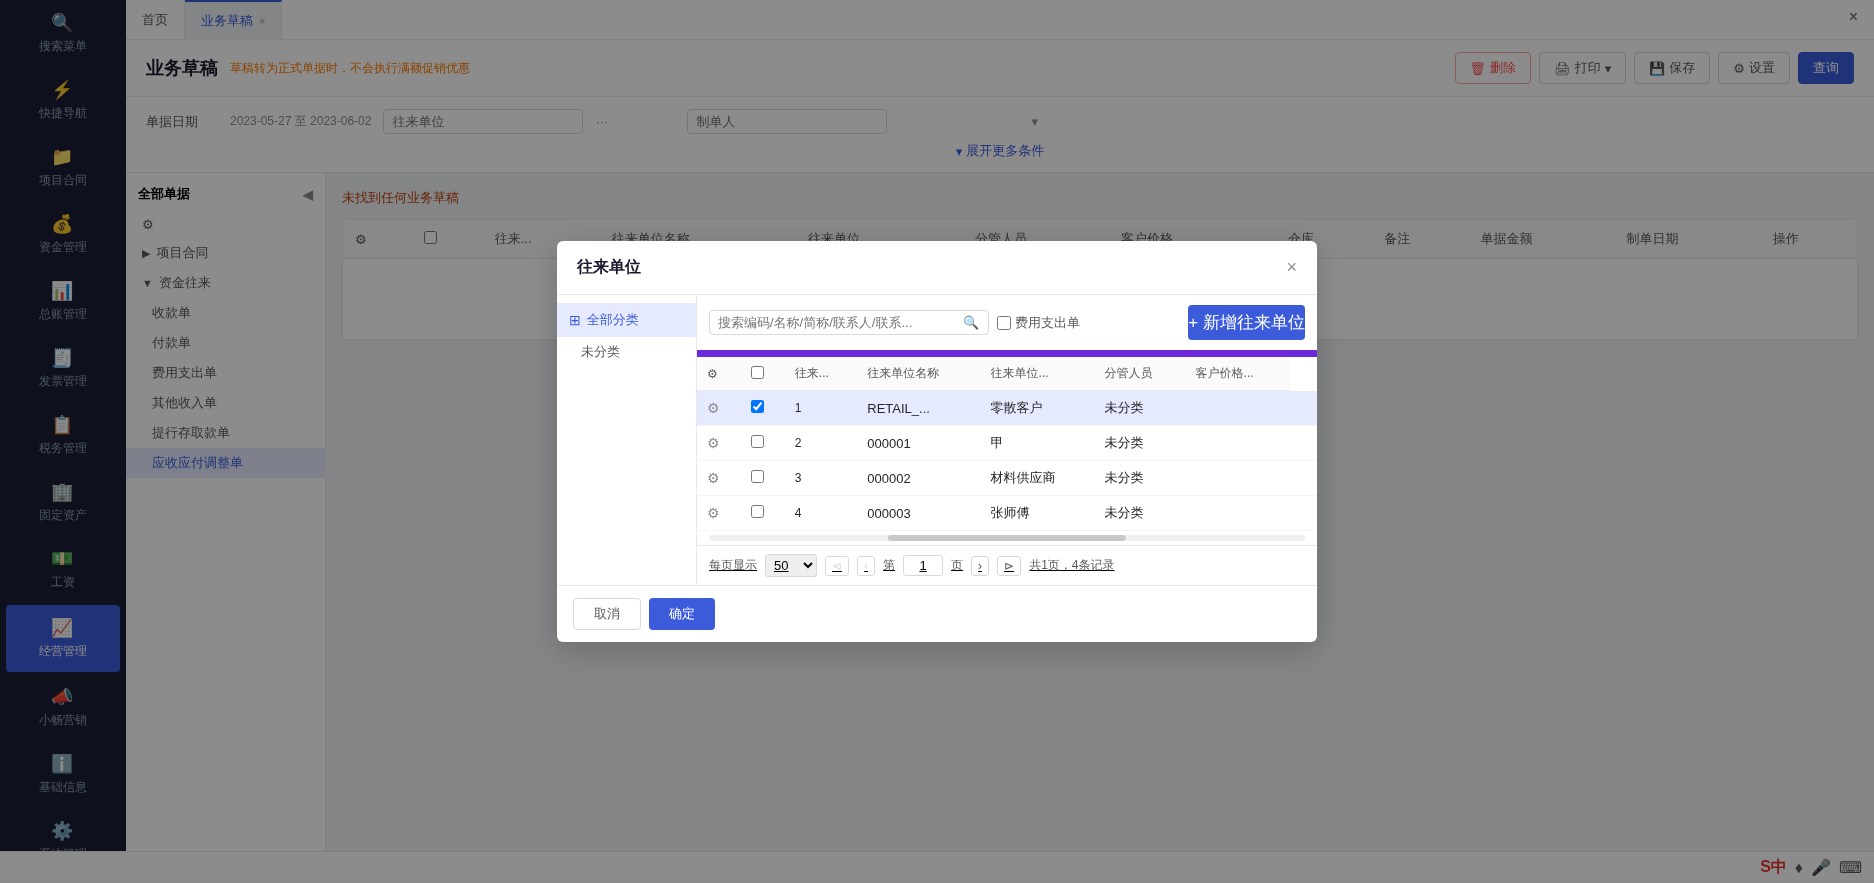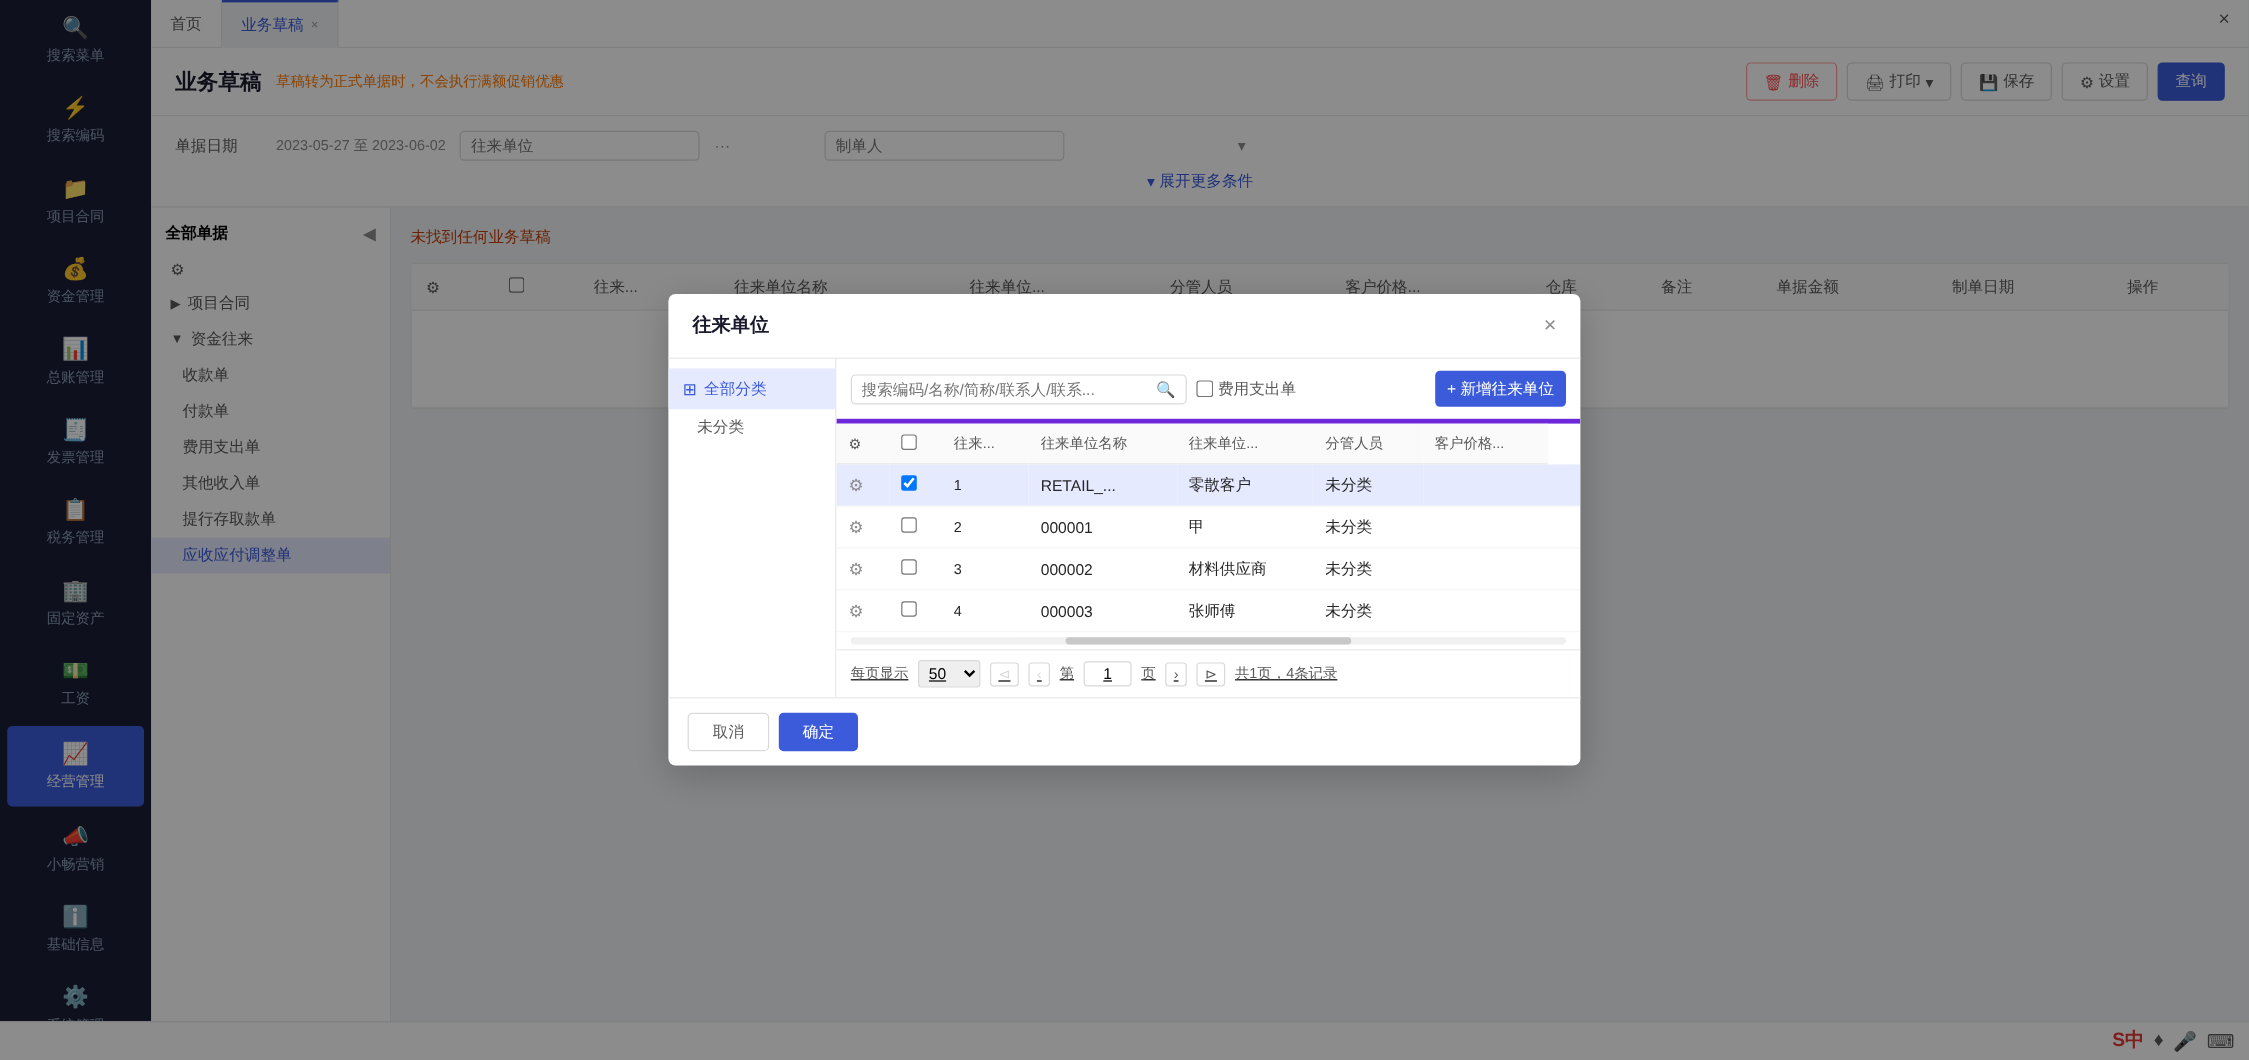--- a/index.html
+++ b/index.html
@@ -69,26 +69,26 @@
     .modal-header { padding: 16px 20px; border-bottom: 1px solid #e8e8e8; display: flex; align-items: center; justify-content: space-between; }
     .modal-title { font-size: 16px; font-weight: 600; color: #1a1a2e; }
     .modal-close { cursor: pointer; color: #8c8c8c; font-size: 18px; }
     .modal-body { display: flex; flex: 1; overflow: hidden; }
     .modal-sidebar { width: 140px; border-right: 1px solid #e8e8e8; padding: 8px 0; }
     .modal-sidebar-item { padding: 8px 12px; font-size: 13px; cursor: pointer; display: flex; align-items: center; gap: 6px; }
     .modal-sidebar-item.active { color: #3b5bdb; background: #e6eaff; }
     .modal-sidebar-item .grid-icon { font-size: 14px; }
     .modal-sidebar-sub { padding: 6px 12px 6px 24px; font-size: 13px; color: #595959; cursor: pointer; }
     .modal-main { flex: 1; display: flex; flex-direction: column; overflow: hidden; }
-    .modal-toolbar { padding: 10px 12px; display: flex; align-items: center; gap: 8px; border-bottom: 4px solid #6d28d9; }
+    .modal-toolbar { padding: 10px 12px; display: flex; align-items: center; gap: 8px; border-bottom: 7px solid #6d28d9; }
     .modal-search { display: flex; align-items: center; gap: 4px; border: 1px solid #d9d9d9; border-radius: 4px; padding: 4px 8px; flex: 1; max-width: 280px; }
     .modal-search input { border: none; outline: none; font-size: 13px; width: 100%; }
     .show-disabled { display: flex; align-items: center; gap: 4px; font-size: 13px; color: #595959; }
     .checkbox { width: 14px; height: 14px; border: 1px solid #d9d9d9; border-radius: 2px; cursor: pointer; }
-    .btn-add { background: #3b5bdb; color: #fff; border: none; border-radius: 4px; padding: 6px 10px; font-size: 13px; cursor: pointer; display: flex; align-items: center; gap: 4px; margin-left: auto; }
+    .btn-add { background: #3b5bdb; color: #fff; border: none; border-radius: 4px; padding: 6px 0; font-size: 17px; cursor: pointer; display: flex; align-items: center; gap: 4px; margin-left: auto; }
     .modal-table-area { flex: 1; overflow: auto; }
     .modal-table { width: 100%; border-collapse: collapse; font-size: 13px; }
     .modal-table th { background: #fafafa; padding: 8px 10px; text-align: left; color: #595959; border-bottom: 1px solid #e8e8e8; font-size: 12px; white-space: nowrap; }
     .modal-table td { padding: 8px 10px; border-bottom: 1px solid #f5f5f5; color: #262626; }
     .modal-table tr.selected td { background: #e6eaff; }
     .modal-footer-bar { padding: 8px 12px; border-top: 1px solid #e8e8e8; display: flex; align-items: center; gap: 8px; background: #fff; text-decoration: underline; }
     .pagination-info { font-size: 12px; color: #595959; }
     .page-input { border: 1px solid #d9d9d9; border-radius: 3px; width: 40px; text-align: center; padding: 2px 4px; font-size: 13px; }
     .page-btn { border: 1px solid #d9d9d9; border-radius: 3px; background: #fff; cursor: pointer; padding: 2px 6px; color: #595959; font-size: 12px; }
     .page-btn:disabled { color: #d9d9d9; cursor: not-allowed; }
@@ -116,21 +116,21 @@
 
 <div class="app-container">
 
   <div class="sidebar">
     <div class="sidebar-item">
       <span class="icon">🔍</span>
       <span>搜索菜单</span>
     </div>
     <div class="sidebar-item">
       <span class="icon">⚡</span>
-      <span>搜索编码</span>
+      <span>快捷导航</span>
     </div>
     <div class="sidebar-item">
       <span class="icon">📁</span>
       <span>项目合同</span>
     </div>
     <div class="sidebar-item">
       <span class="icon">💰</span>
       <span>资金管理</span>
     </div>
     <div class="sidebar-item">

